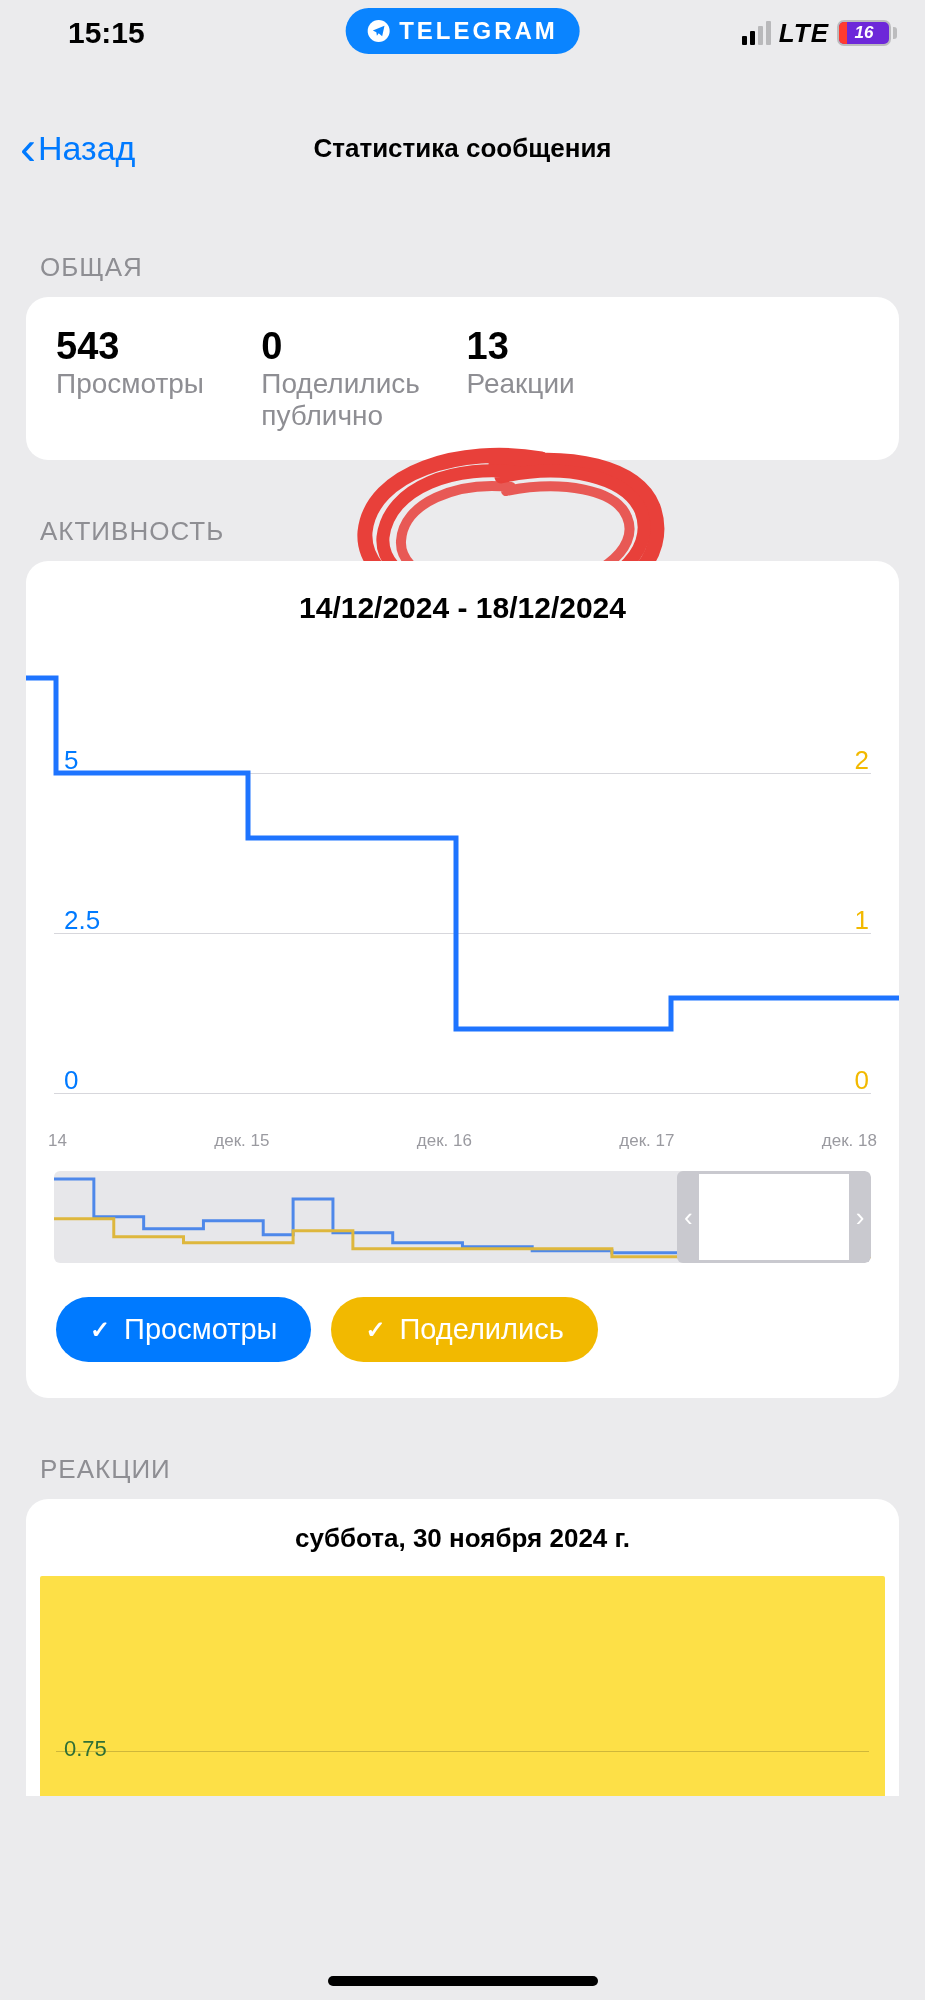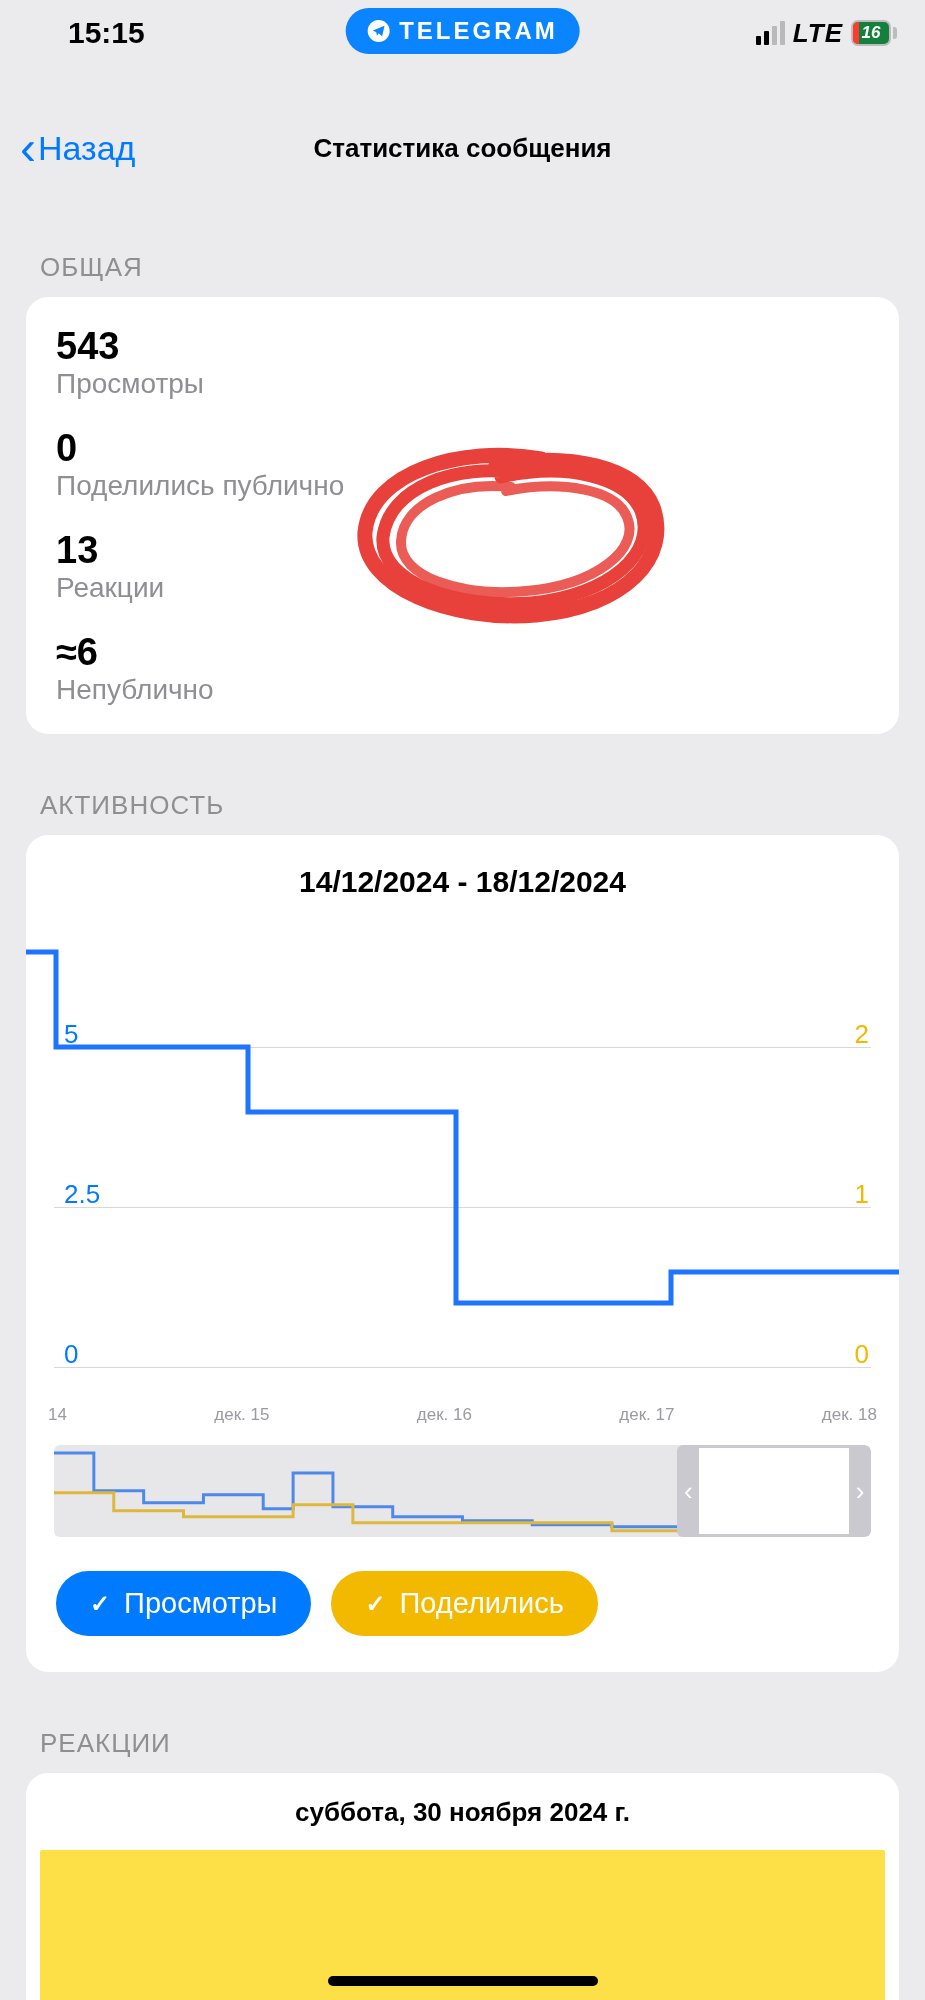--- a/index.html
+++ b/index.html
@@ -37,22 +37,22 @@
     width: 5px; border-radius: 1px; background: #b9b9bb;
   }
   .cell-bars span:nth-child(1){height:9px;background:#000;}
   .cell-bars span:nth-child(2){height:14px;background:#000;}
   .cell-bars span:nth-child(3){height:19px;}
   .cell-bars span:nth-child(4){height:24px;}
   .battery {
     display:inline-flex; align-items:center; position:relative;
   }
   .batt-body {
-    width: 40px; height: 26px; border:2px solid #bcbcbe; border-radius:7px;
-    position:relative; overflow:hidden; background:#15803d;
+    width: 54px; height: 26px; border:2px solid #bcbcbe; border-radius:7px;
+    position:relative; overflow:hidden; background:#6d28d9;
   }
   .batt-fill {
     position:absolute; left:0; top:0; bottom:0; width:16%;
     background:#ff3b30; border-radius:4px 0 0 4px;
   }
   .batt-num {
     position:absolute; inset:0; display:flex; align-items:center; justify-content:center;
     font-size:17px; font-weight:600; color:#fff; letter-spacing:0;
   }
   .batt-tip {
@@ -89,21 +89,21 @@
     font-size:26px; letter-spacing:1px; color:#8e8e93;
     text-transform:uppercase; padding: 56px 40px 14px;
   }
 
   
   .card {
     margin: 0 26px; background:#fff; border-radius:22px;
     padding: 28px 30px; position:relative;
   }
   .stat-grid {
-    display:grid; grid-template-columns: 1fr; row-gap:36px; column-gap:8px;gap:27px;
+    display:grid; grid-template-columns: 1fr 1fr 1fr 1fr; row-gap:36px; column-gap:8px;
   }
   .stat-val { font-size:38px; font-weight:700; }
   .stat-lab { font-size:28px; color:#8e8e93; margin-top:0px; }
 
   
   .red-scribble {
     position:absolute; left:315px; top:140px; width:350px; height:205px;
     pointer-events:none;
   }
 
@@ -236,24 +236,20 @@
       <div class="stat-lab">Просмотры</div>
     </div>
     <div>
       <div class="stat-val">0</div>
       <div class="stat-lab">Поделились публично</div>
     </div>
     <div>
       <div class="stat-val">13</div>
       <div class="stat-lab">Реакции</div>
     </div>
-    <div>
-      <div class="stat-val">≈6</div>
-      <div class="stat-lab">Непублично</div>
-    </div>
   </div>
 
   <svg class="red-scribble" viewBox="0 0 350 205">
     <g fill="none" stroke="#e8403a" stroke-linecap="round">
       <path stroke-width="15" d="M200 22 C120 8, 30 35, 24 95 C20 150, 110 185, 195 178 C285 170, 330 120, 312 70 C296 30, 230 15, 155 28"></path>
       <path stroke-width="13" d="M180 36 C115 26, 48 50, 42 100 C38 145, 115 172, 190 166 C270 158, 316 115, 300 74 C286 40, 225 25, 160 40"></path>
       <path stroke-width="10" stroke-opacity="0.85" d="M170 50 C115 44, 62 66, 60 104 C58 140, 120 160, 185 154 C255 148, 300 112, 286 80 C275 52, 220 43, 165 54"></path>
     </g>
   </svg>
 </div>

